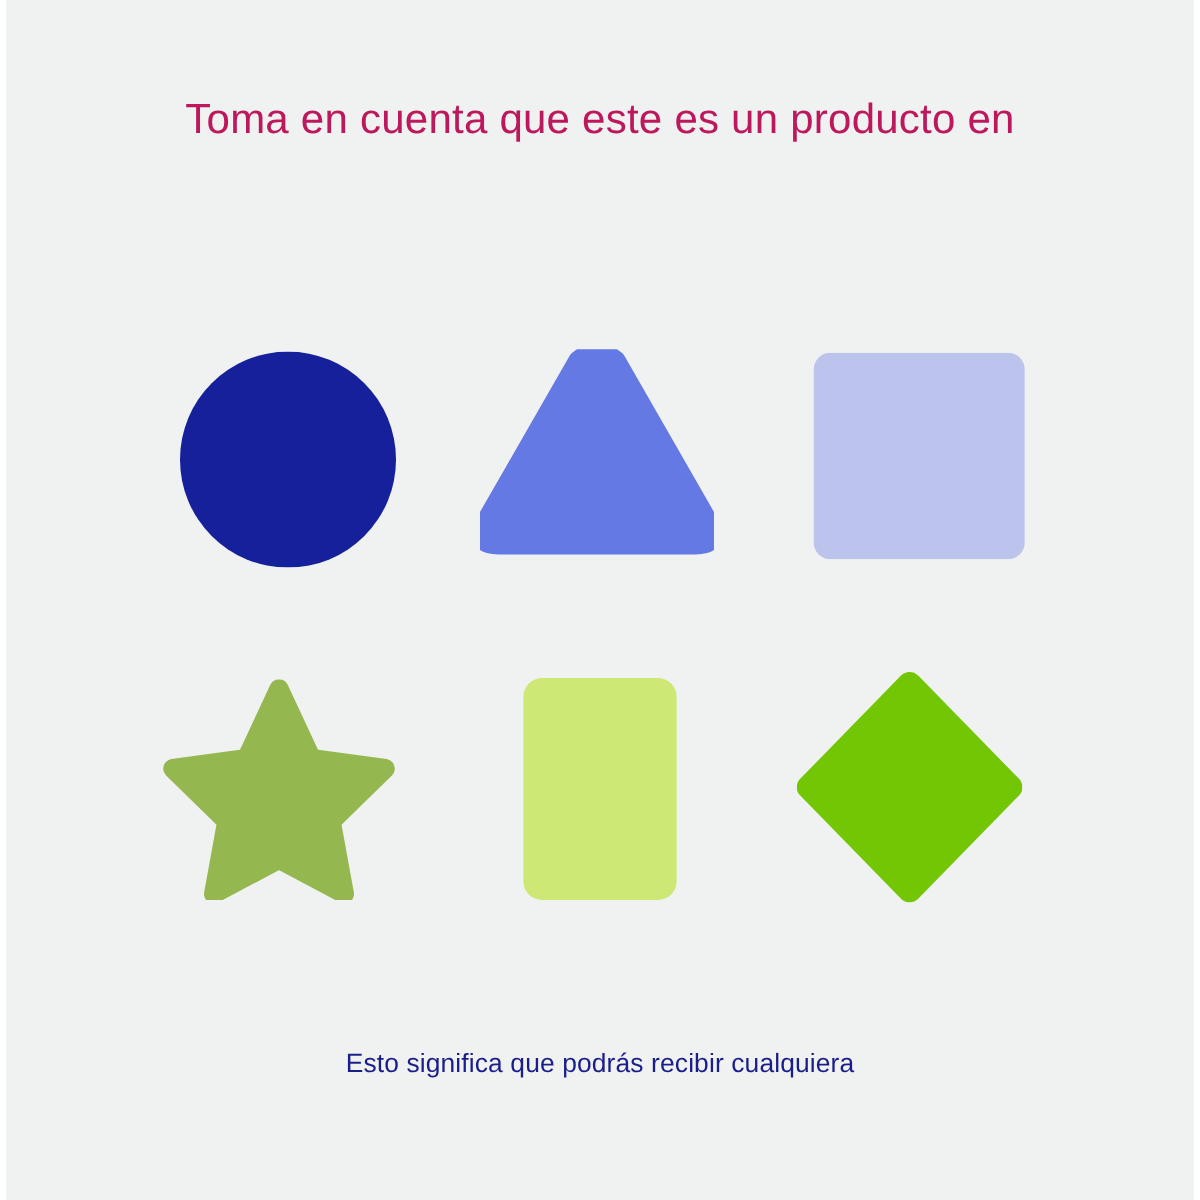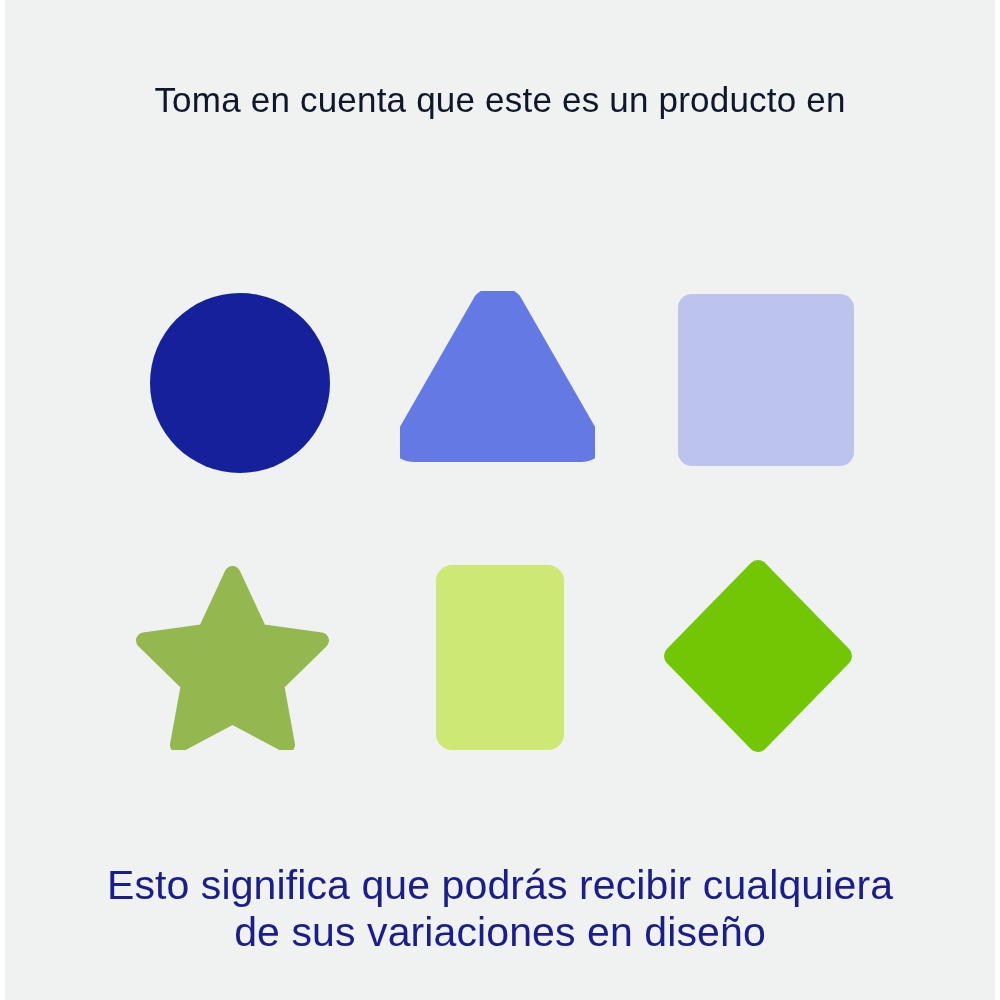--- a/index.html
+++ b/index.html
@@ -32,21 +32,21 @@
     width: 1000px;
     text-align: center;
     user-select: none;
   }
   .head-line-1 {
     display: block;
     font-family: "Liberation Sans", sans-serif;
     font-size: 35px;
     font-weight: 400;
     letter-spacing: 0.2px;
-    color: #0f172a;
+    color: #be185d;
     line-height: 44px;
     white-space: nowrap;
   }
   .head-line-2 {
     display: block;
     font-family: "Liberation Sans", sans-serif;
     font-size: 58px;
     font-weight: 700;
     letter-spacing: -0.6px;
     color: #19218d;
@@ -73,21 +73,21 @@
     position: absolute;
     left: 0;
     top: 862px;
     width: 1000px;
     text-align: center;
     user-select: none;
   }
   .foot-line {
     display: block;
     font-family: "Liberation Sans", sans-serif;
-    font-size: 41px;
+    font-size: 22px;
     font-weight: 400;
     letter-spacing: 0.1px;
     color: #1a1e8c;
     line-height: 47px;
     white-space: nowrap;
   }
 </style>
 </head>
 <body>
 
@@ -150,16 +150,15 @@
     <div class="shape-cell" style="left:664px; top:560px; width:188px; height:192px;">
       <svg width="188" height="192" viewBox="0 0 188 192">
         <path d="M 94 10 L 178 96 L 94 182 L 10 96 Z" fill="#73c603" stroke="#73c603" stroke-width="20" stroke-linejoin="round"></path>
       </svg>
     </div>
 
   </div>
 
   <div id="footer">
     <span class="foot-line">Esto significa que podrás recibir cualquiera</span>
-    <span class="foot-line">de sus variaciones en diseño</span>
   </div>
 
 </div>
 
 </body></html>

